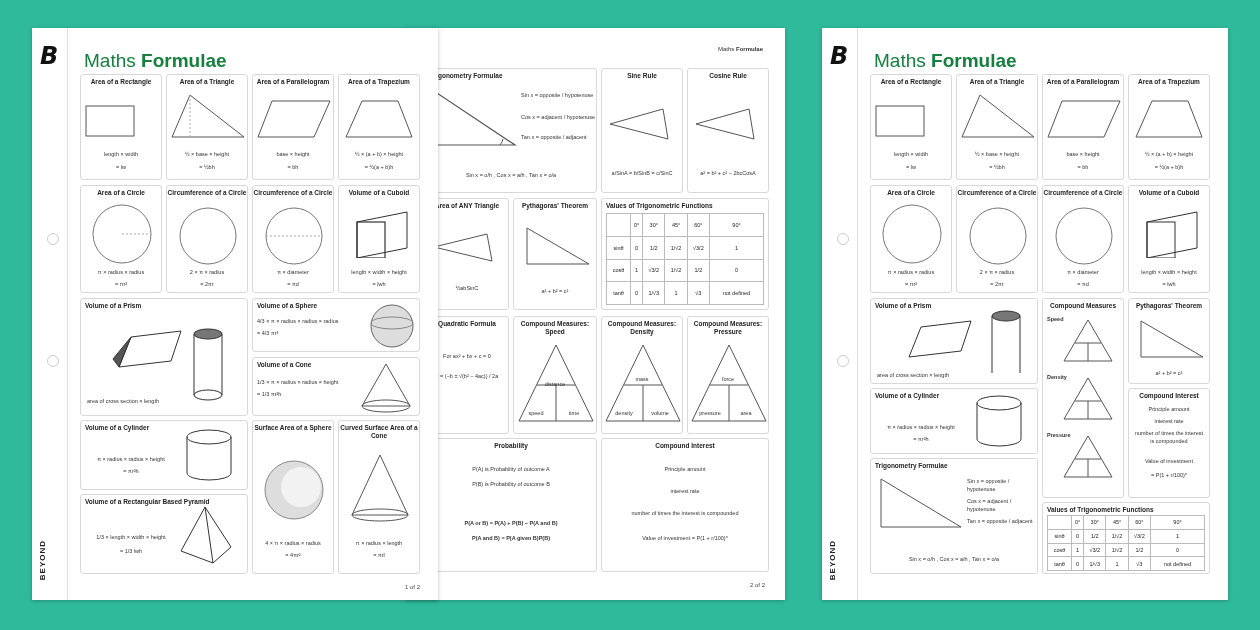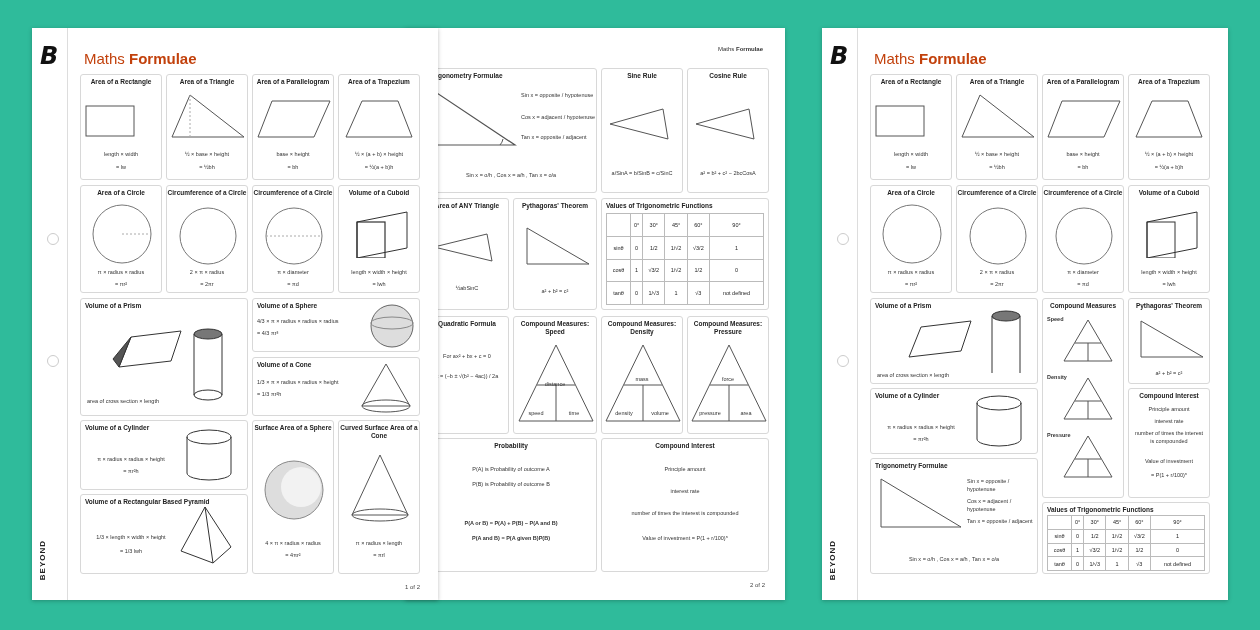--- a/index.html
+++ b/index.html
@@ -2,21 +2,21 @@
 <html><head>
 <meta charset="utf-8">
 <style>
 *{box-sizing:border-box;margin:0;padding:0}
 body{width:1260px;height:630px;background:#2fbb9b;position:relative;overflow:hidden;font-family:"Liberation Sans",sans-serif;color:#222}
 .page{position:absolute;background:#fff;box-shadow:0 1px 4px rgba(0,0,0,.25)}
 .gutter{position:absolute;left:0;top:0;bottom:0;width:36px;border-right:1px solid #ddd}
 .logo{position:absolute;left:8px;top:14px;font:italic 900 24px "DejaVu Sans",sans-serif;color:#111}
 .brand{position:absolute;left:6px;bottom:20px;writing-mode:vertical-rl;transform:rotate(180deg);font:bold 8px "Liberation Sans",sans-serif;letter-spacing:1px}
 .hole{position:absolute;left:15px;width:12px;height:12px;border:1px solid #ccc;border-radius:50%;background:#fff}
-.title{position:absolute;font-size:15px;color:#c2410c}
+.title{position:absolute;font-size:19px;color:#15803d}
 .title b{font-weight:bold}
 .card{position:absolute;border:1.5px solid #d8d8d8;border-radius:3px;background:#fff;overflow:hidden}
 .ct{font:bold 6.5px "Liberation Sans",sans-serif;text-align:center;padding-top:3px;line-height:8px}
 .ct.l{text-align:left;padding-left:4px}
 .f{font-size:5.5px;text-align:center;position:absolute;left:0;right:0;line-height:8px;color:#333}
 .pnum{position:absolute;font-size:6px;color:#444}
 svg{position:absolute}
 table.trig{position:absolute;border-collapse:collapse;font-size:5.5px}
 table.trig td{border:1px solid #bbb;text-align:center;padding:0}
 .hdr2{position:absolute;font-size:6px;color:#333}

